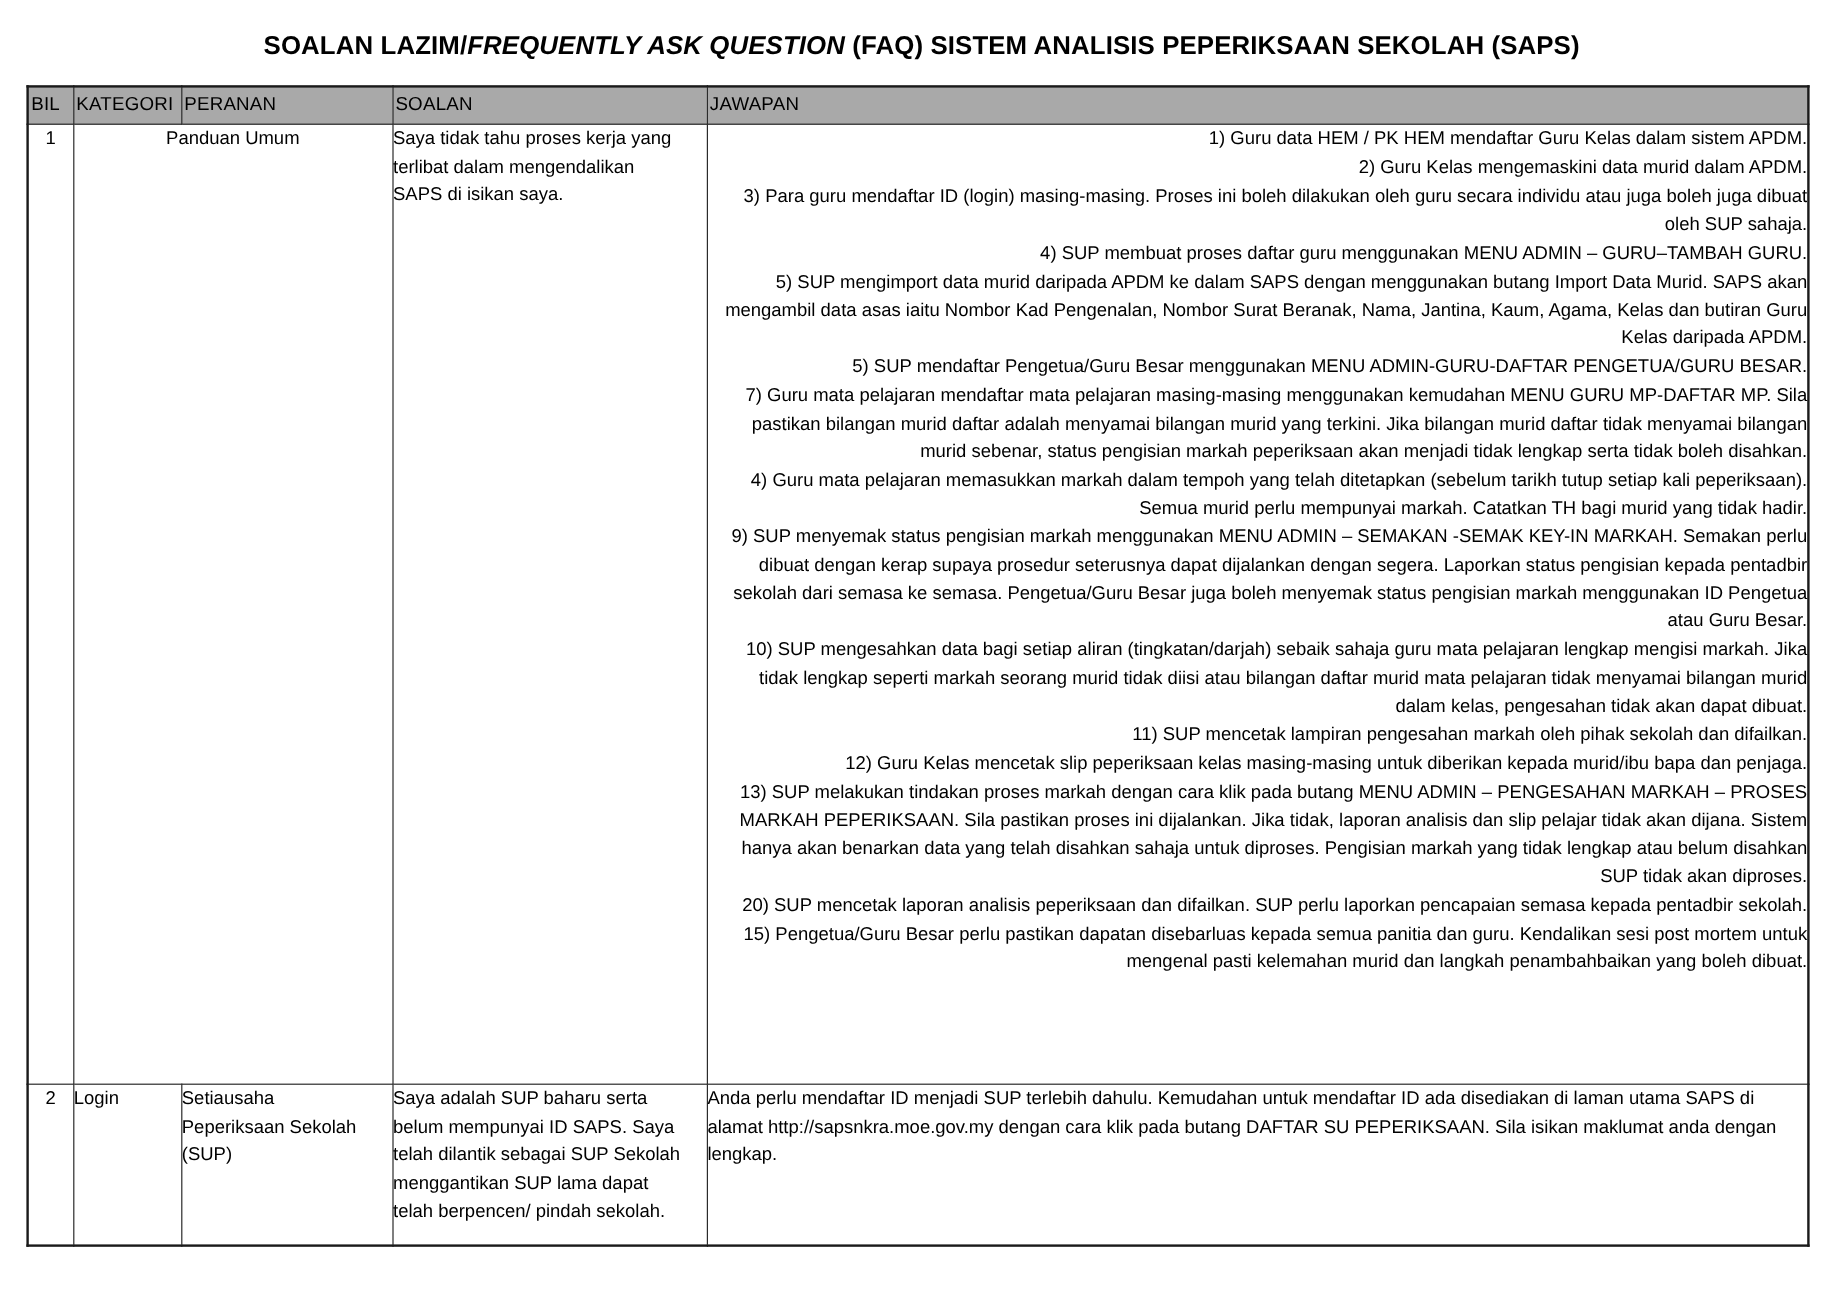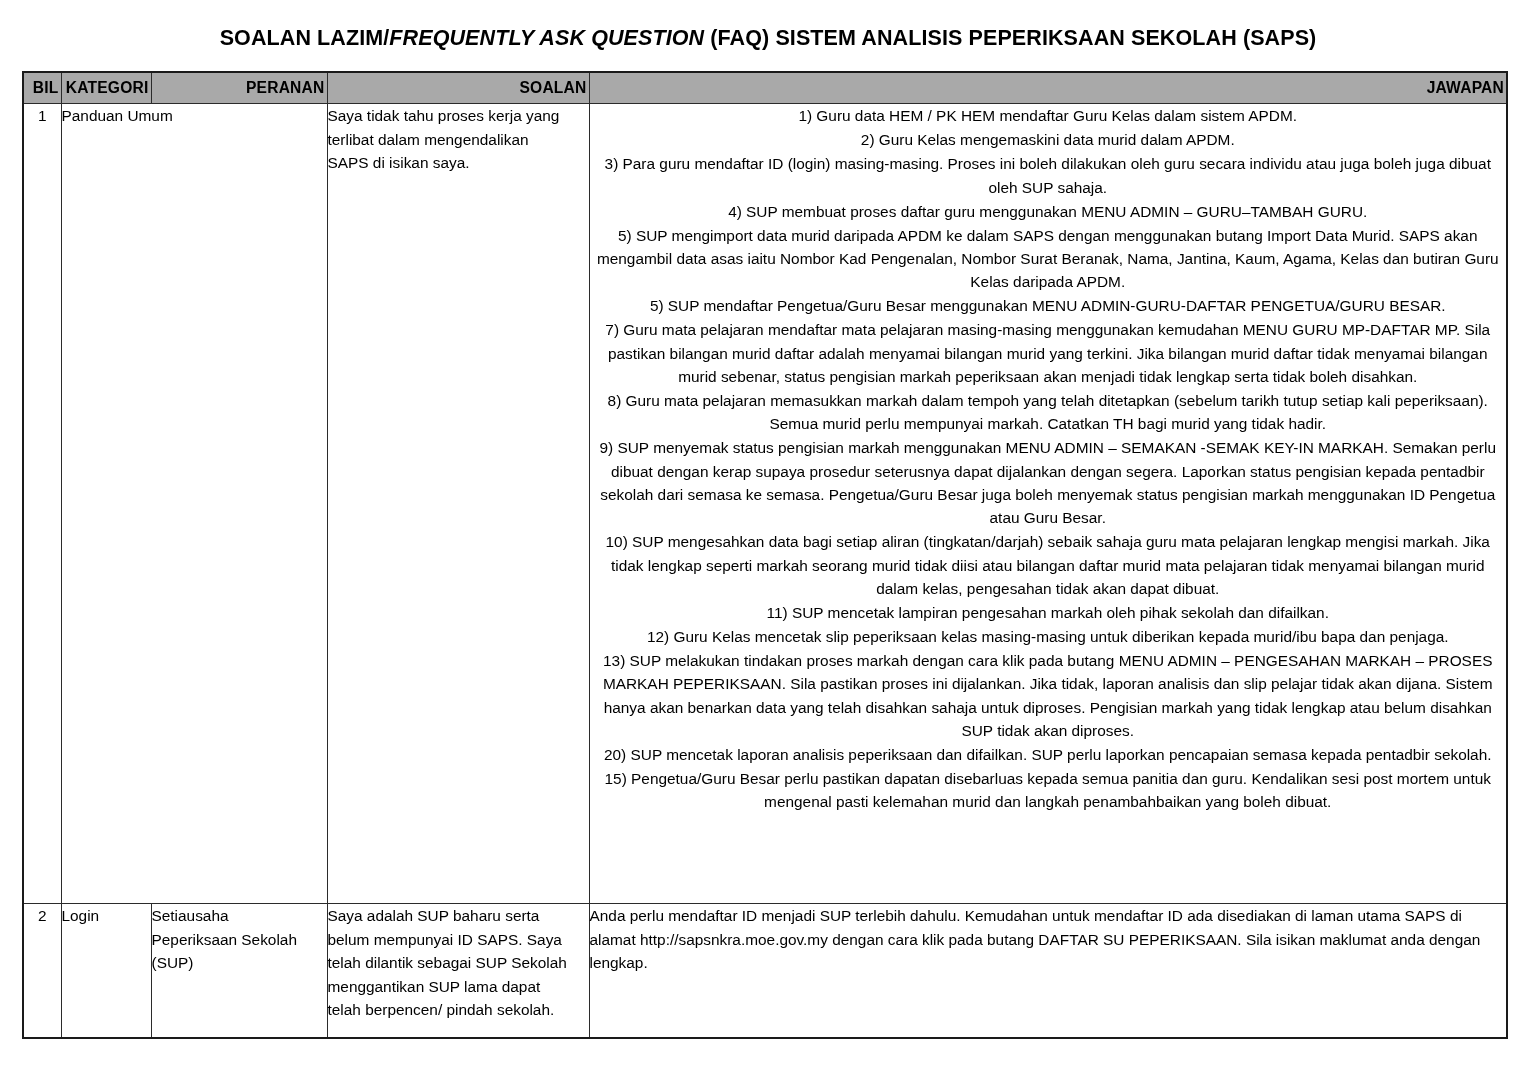--- a/index.html
+++ b/index.html
@@ -44,56 +44,56 @@
   }
   table.faq th, table.faq td {
     border: 1.4px solid #2b2b2b;
     vertical-align: top;
     padding: 0;
     font-size: 15.4px;
     line-height: 1.52;
   }
   table.faq thead th {
     background: #a9a9a9;
-    text-align: right;
-    font-weight: bold;
+    text-align: left;
+    font-weight: normal;
     font-size: 15.6px;
     padding: 3px 2px 4px 2px;
     vertical-align: middle;
     letter-spacing: 0.2px;
   }
   td.c-bil {
     text-align: center;
     padding: 6px 2px 0 2px;
   }
   td.c-kategori {
     padding: 6px 4px 0 5px;
   }
   td.c-peranan {
     padding: 6px 4px 0 5px;
   }
   td.c-peranan-merged {
-    text-align: left;
+    text-align: center;
     padding: 6px 4px 0 5px;
   }
   td.c-soalan {
     padding: 6px 5px 0 5px;
   }
   td.c-jawapan {
     padding: 6px 7px 6px 6px;
   }
   .ans-list {
     margin: 0;
     padding: 0;
     list-style: none;
   }
   .ans-list li {
     margin: 0 0 0.5px 0;
     padding: 0;
-    text-align: center;
+    text-align: right;
   }
   .para {
     margin: 0;
     padding: 0;
   }
   .soalan-line {
     display: block;
   }
   .col-bil   { width: 38px; }
   .col-kat   { width: 90px; }
@@ -143,21 +143,21 @@
         </td>
         <td class="c-jawapan">
           <ul class="ans-list">
             <li>1) Guru data HEM / PK HEM mendaftar Guru Kelas dalam sistem APDM.</li>
             <li>2) Guru Kelas mengemaskini data murid dalam APDM.</li>
             <li>3) Para guru mendaftar ID (login) masing-masing. Proses ini boleh dilakukan oleh guru secara individu atau juga boleh juga dibuat oleh SUP sahaja.</li>
             <li>4) SUP membuat proses daftar guru menggunakan MENU ADMIN – GURU–TAMBAH GURU.</li>
             <li>5) SUP mengimport data murid daripada APDM ke dalam SAPS dengan menggunakan butang Import Data Murid. SAPS akan mengambil data asas iaitu Nombor Kad Pengenalan, Nombor Surat Beranak, Nama, Jantina, Kaum, Agama, Kelas dan butiran Guru Kelas daripada APDM.</li>
             <li>5) SUP mendaftar Pengetua/Guru Besar menggunakan MENU ADMIN-GURU-DAFTAR PENGETUA/GURU BESAR.</li>
             <li>7) Guru mata pelajaran mendaftar mata pelajaran masing-masing menggunakan kemudahan MENU GURU MP-DAFTAR MP. Sila pastikan bilangan murid daftar adalah menyamai bilangan murid yang terkini. Jika bilangan murid daftar tidak menyamai bilangan murid sebenar, status pengisian markah peperiksaan akan menjadi tidak lengkap serta tidak boleh disahkan.</li>
-            <li>8) Guru mata pelajaran memasukkan markah dalam tempoh yang telah ditetapkan (sebelum tarikh tutup setiap kali peperiksaan). Semua murid perlu mempunyai markah. Catatkan TH bagi murid yang tidak hadir.</li>
+            <li>4) Guru mata pelajaran memasukkan markah dalam tempoh yang telah ditetapkan (sebelum tarikh tutup setiap kali peperiksaan). Semua murid perlu mempunyai markah. Catatkan TH bagi murid yang tidak hadir.</li>
             <li>9) SUP menyemak status pengisian markah menggunakan MENU ADMIN – SEMAKAN -SEMAK KEY-IN MARKAH. Semakan perlu dibuat dengan kerap supaya prosedur seterusnya dapat dijalankan dengan segera. Laporkan status pengisian kepada pentadbir sekolah dari semasa ke semasa. Pengetua/Guru Besar juga boleh menyemak  status pengisian markah menggunakan ID Pengetua atau Guru Besar.</li>
             <li>10) SUP mengesahkan data bagi setiap aliran (tingkatan/darjah) sebaik sahaja guru mata pelajaran lengkap mengisi markah. Jika tidak lengkap seperti markah seorang murid tidak diisi atau bilangan daftar murid mata pelajaran tidak menyamai bilangan murid dalam kelas, pengesahan tidak akan dapat dibuat.</li>
             <li>11) SUP mencetak lampiran pengesahan markah oleh pihak sekolah dan difailkan.</li>
             <li>12) Guru Kelas mencetak slip peperiksaan kelas masing-masing untuk diberikan kepada murid/ibu bapa dan penjaga.</li>
             <li>13) SUP melakukan tindakan proses markah dengan cara klik pada butang MENU ADMIN – PENGESAHAN MARKAH – PROSES MARKAH PEPERIKSAAN. Sila pastikan proses ini dijalankan. Jika tidak, laporan analisis dan slip pelajar tidak akan dijana. Sistem hanya akan benarkan data yang telah disahkan sahaja untuk diproses. Pengisian markah yang tidak lengkap atau belum disahkan SUP tidak akan diproses.</li>
             <li>20) SUP mencetak laporan analisis peperiksaan dan difailkan. SUP perlu laporkan pencapaian semasa kepada pentadbir sekolah.</li>
             <li>15) Pengetua/Guru Besar perlu pastikan dapatan disebarluas kepada semua panitia dan guru. Kendalikan sesi post mortem untuk mengenal pasti kelemahan murid dan langkah penambahbaikan yang boleh dibuat.</li>
           </ul>
         </td>
       </tr>

